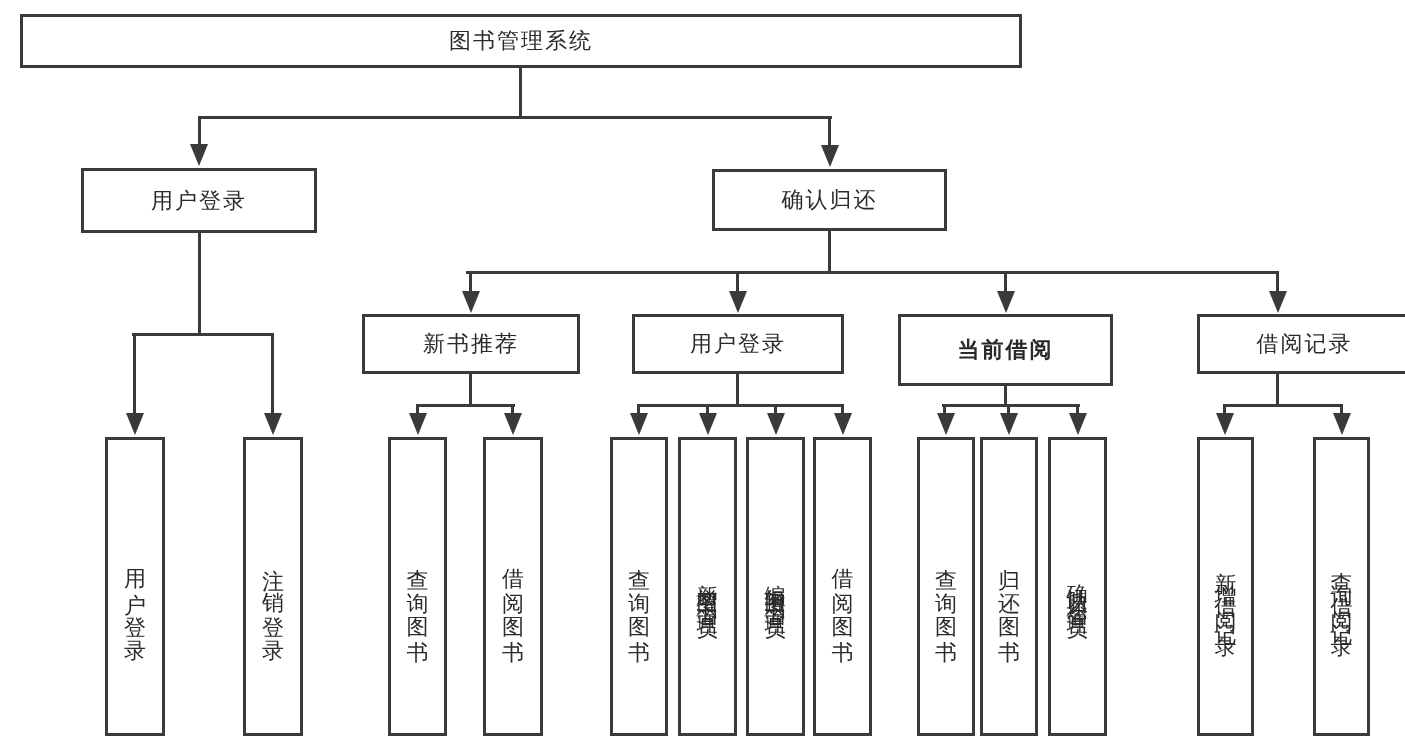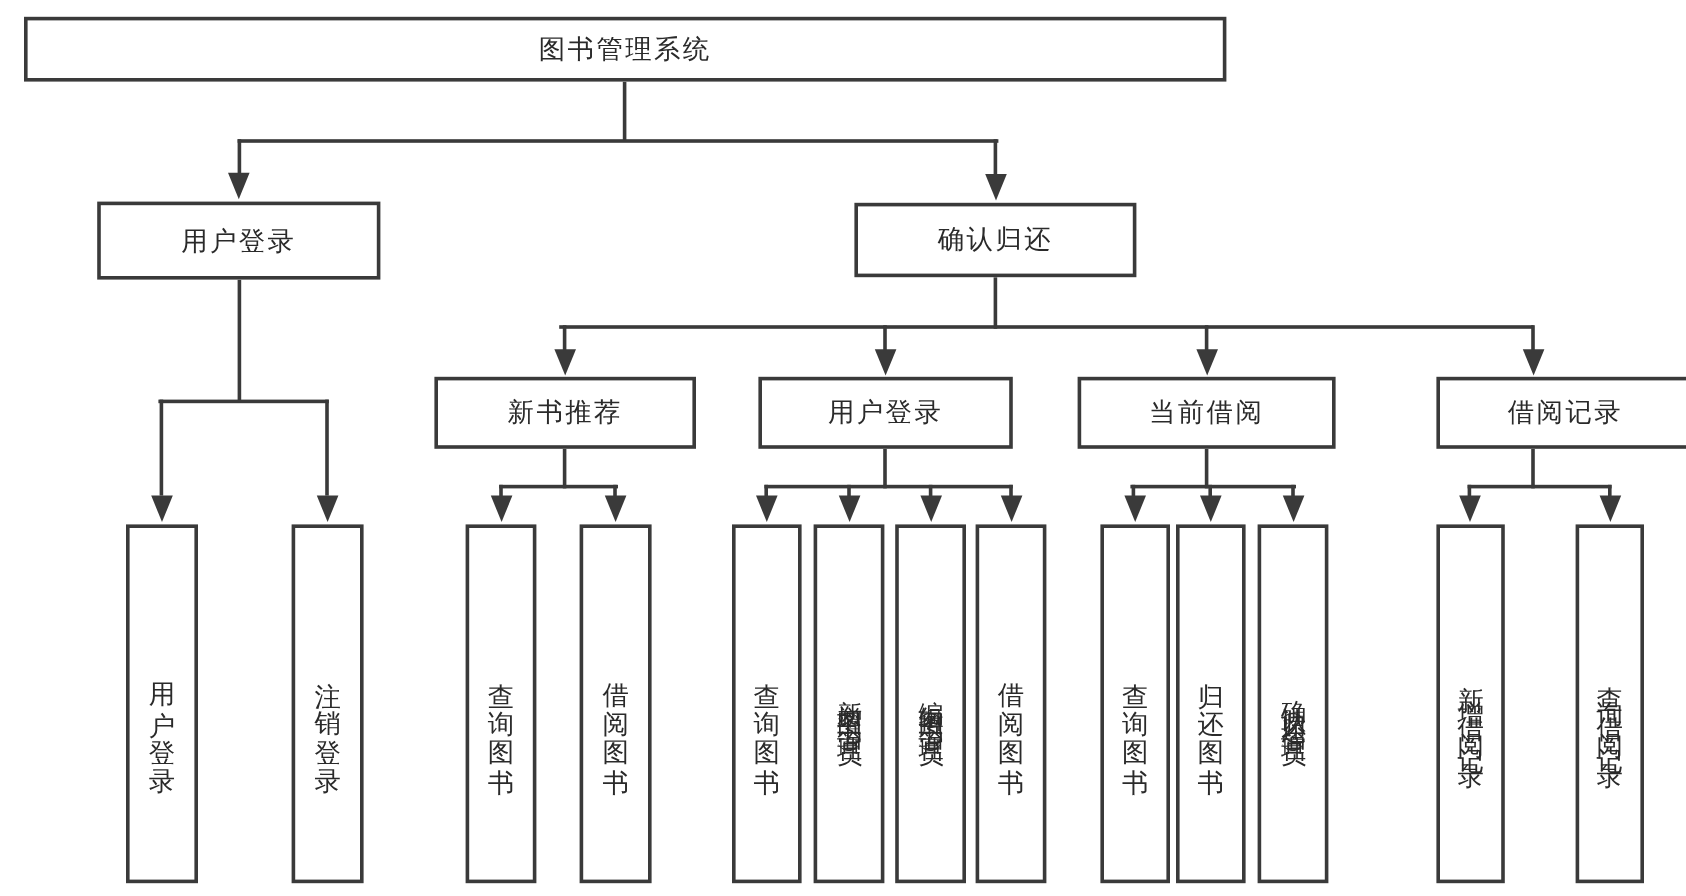--- a/index.html
+++ b/index.html
@@ -110,21 +110,21 @@
   <div class="box" style="left:712px;top:169px;width:235px;height:62px;">
     <span>确认归还</span>
   </div>
 
   <div class="box" style="left:362px;top:314px;width:218px;height:60px;">
     <span>新书推荐</span>
   </div>
   <div class="box" style="left:632px;top:314px;width:212px;height:60px;">
     <span>用户登录</span>
   </div>
-  <div class="box" style="left:898px;top:314px;width:215px;height:60px;">
+  <div class="box" style="left:898px;top:314px;width:215px;height:72px;font-weight:bold;">
     <span>当前借阅</span>
   </div>
   <div class="box" style="left:1170px;top:314px;width:215px;height:60px;margin-left:27px;">
     <span>借阅记录</span>
   </div>
 
   <div class="vbox" style="left:105px;width:60px;">
     <span class="vlabel">用户登录</span>
   </div>
   <div class="vbox" style="left:243px;width:60px;">

